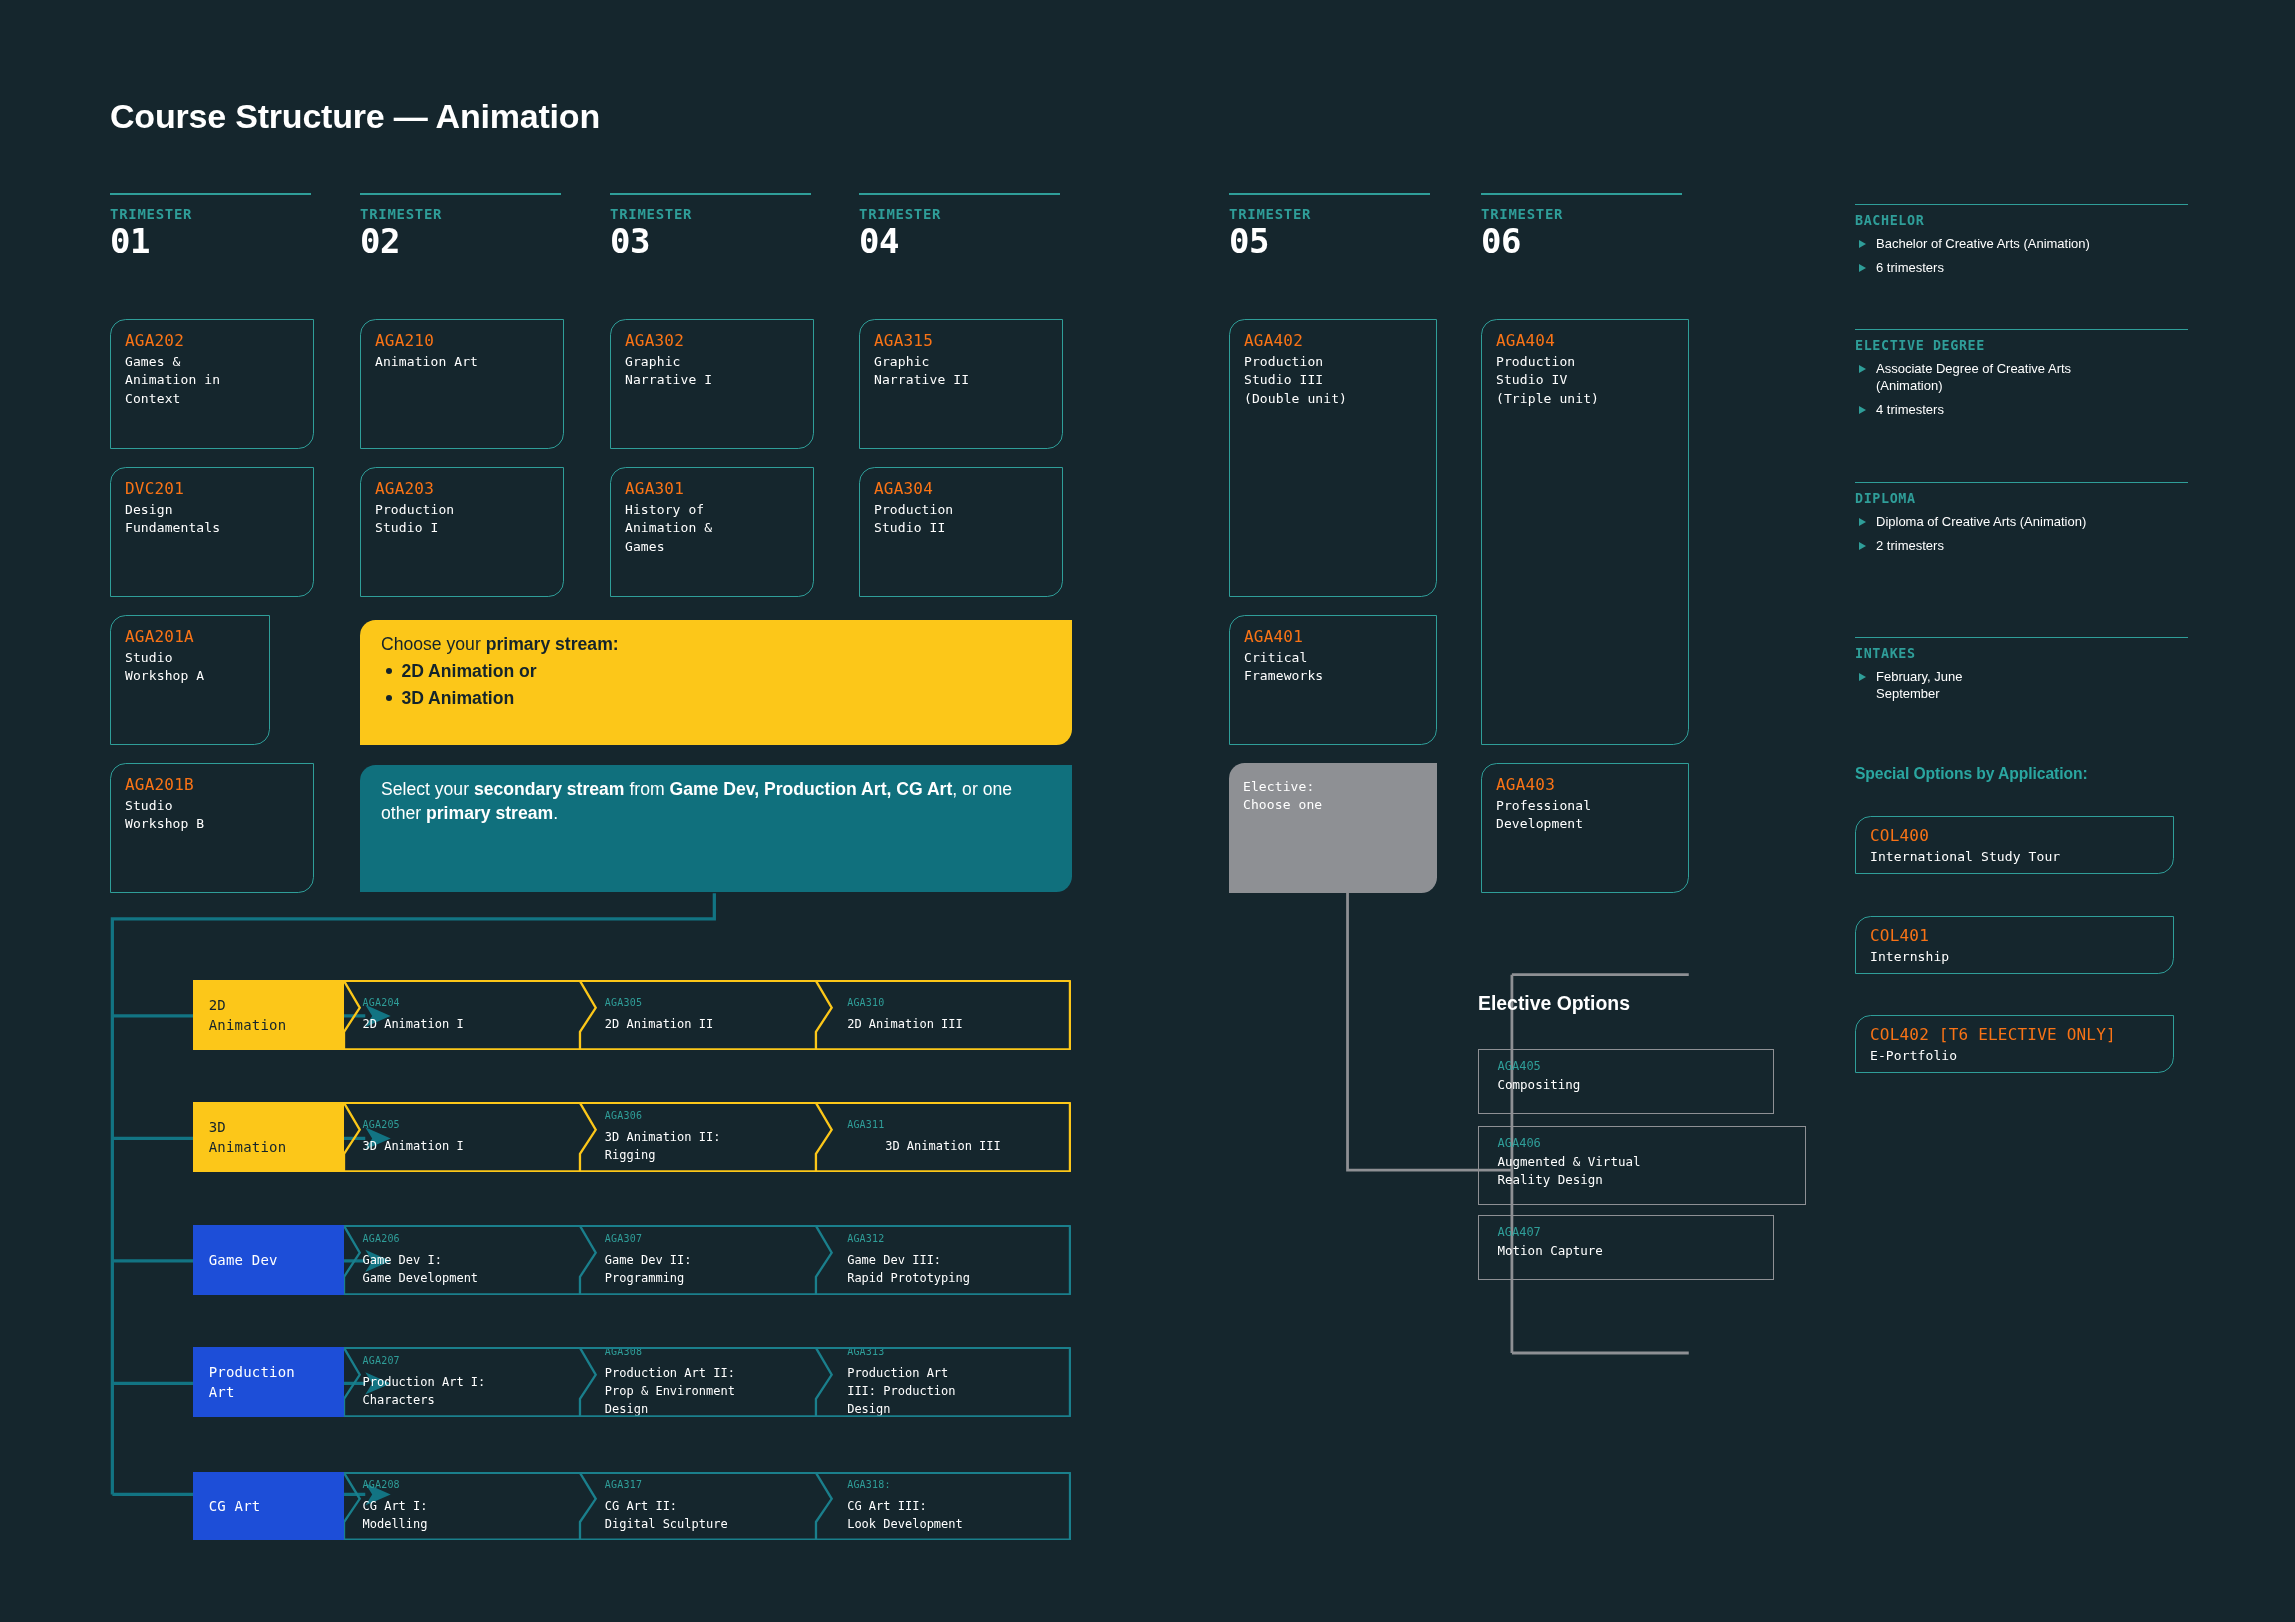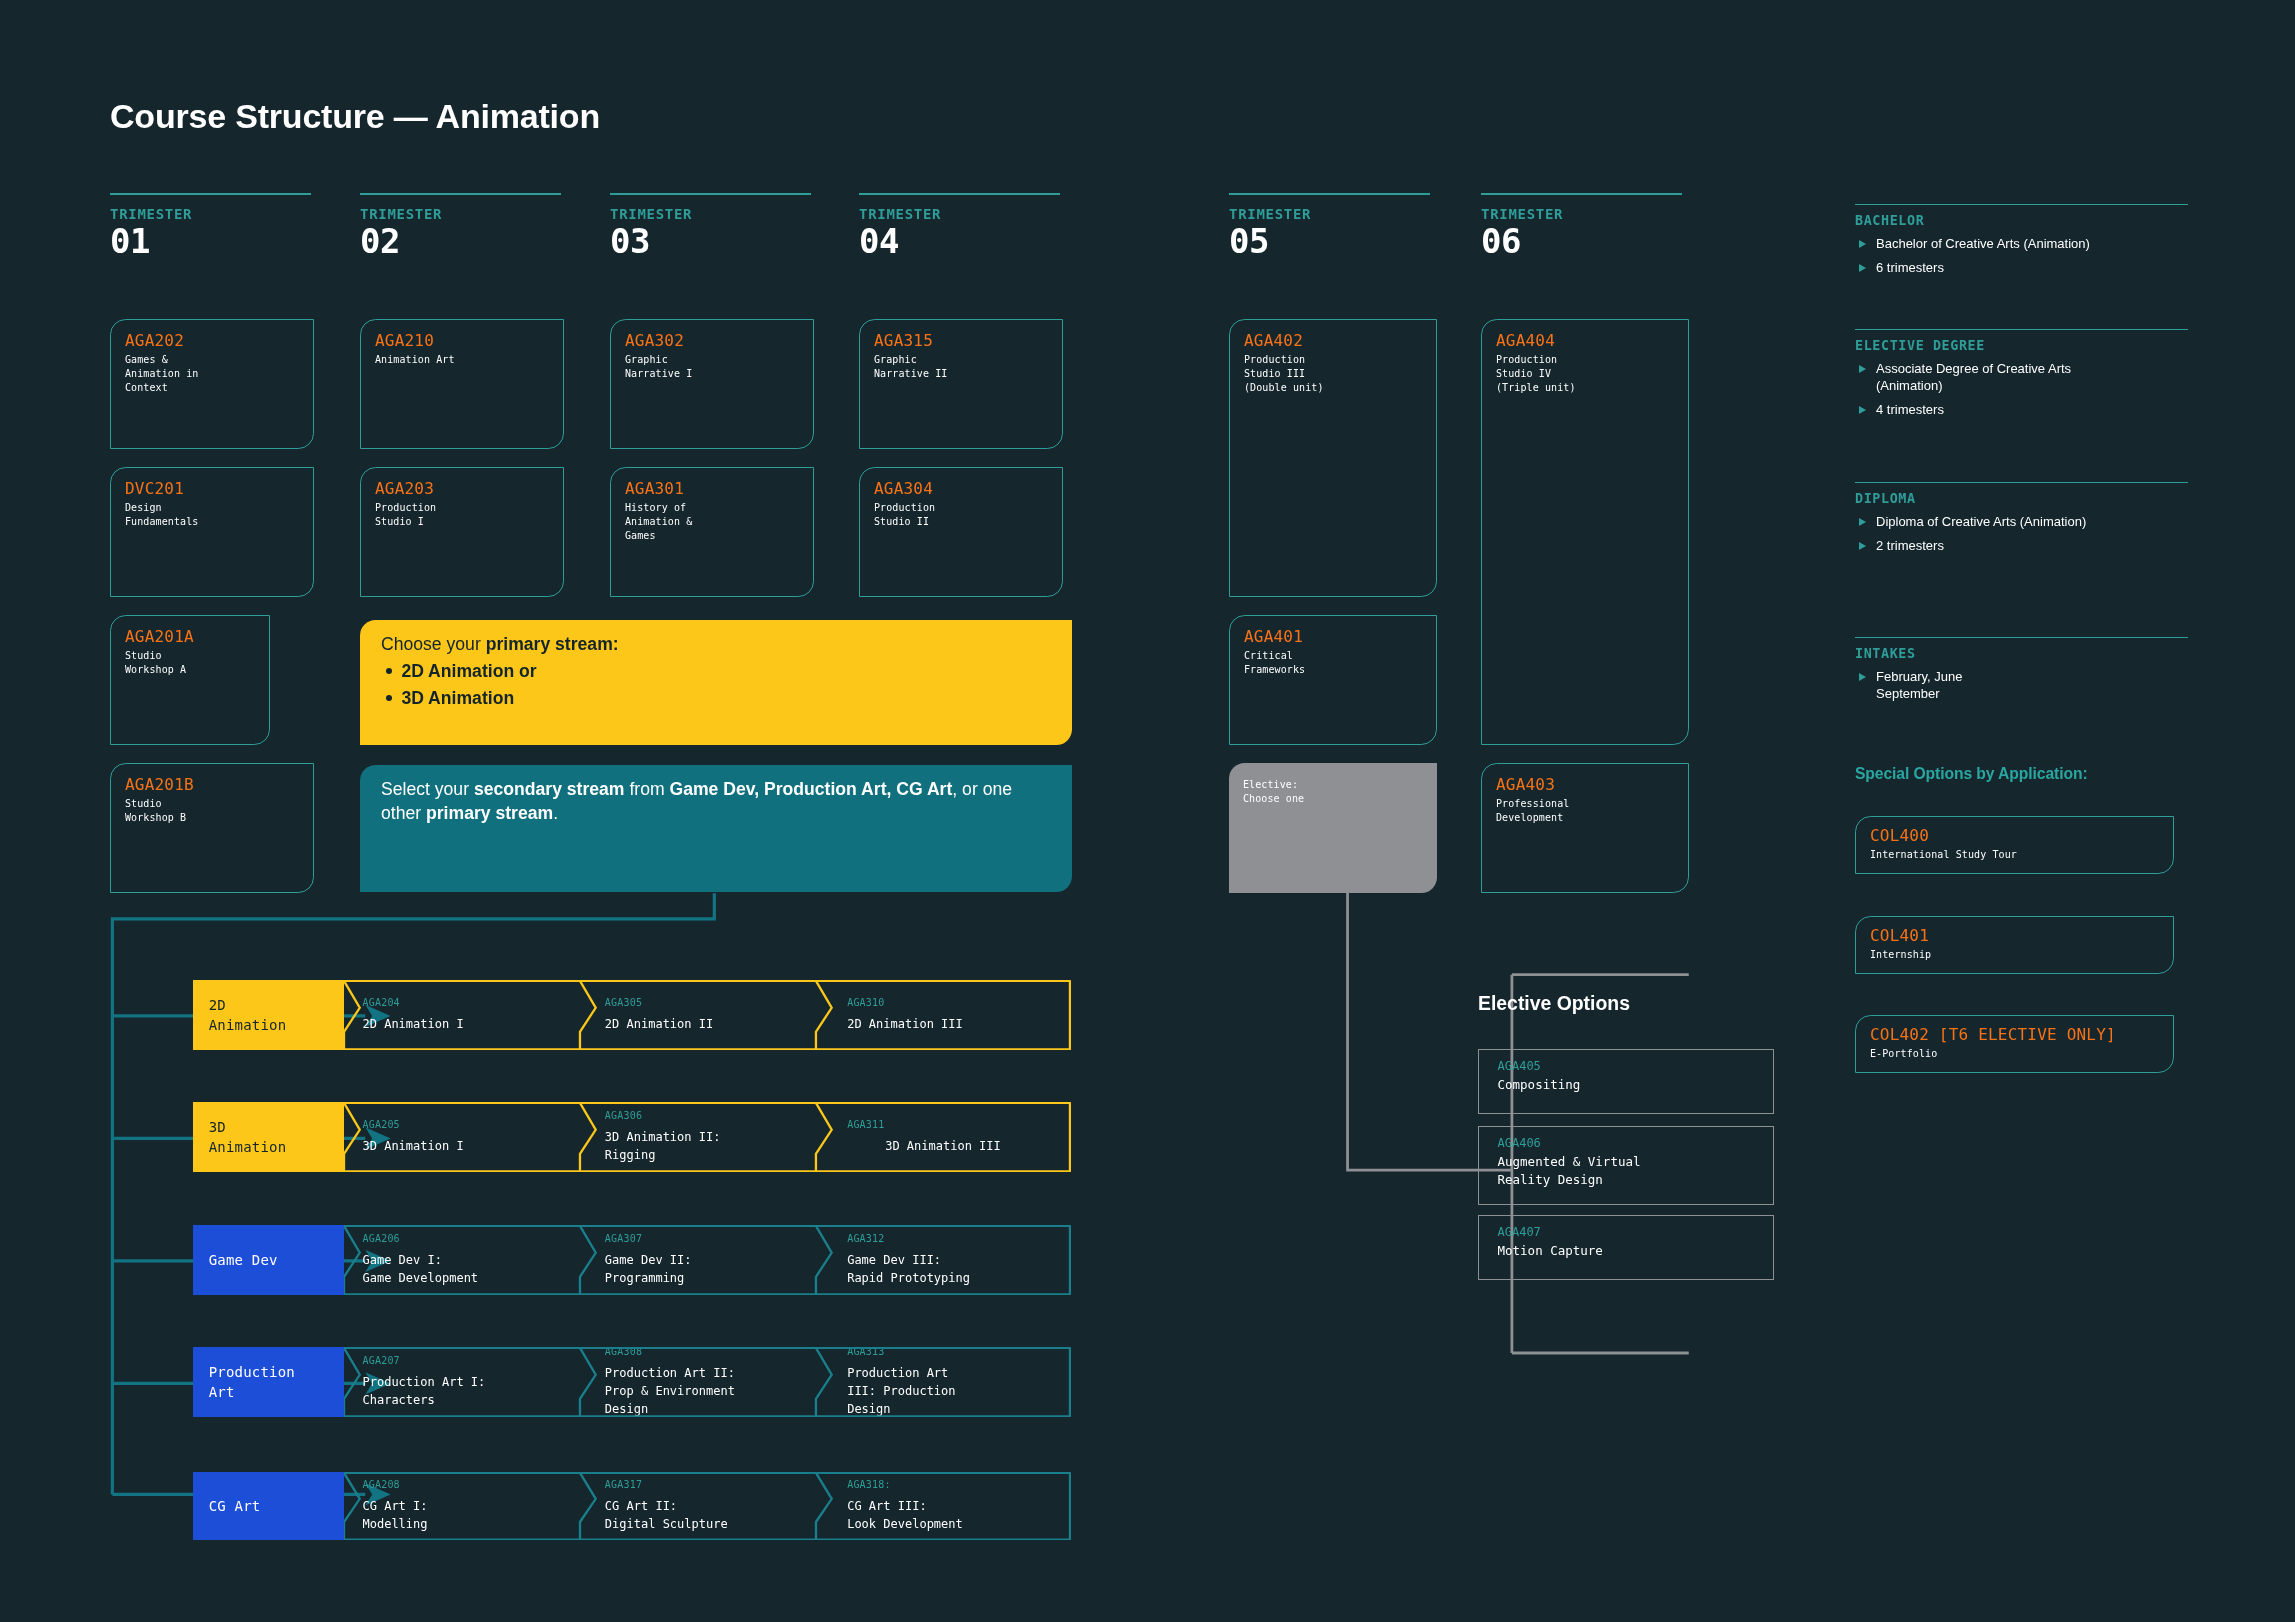--- a/index.html
+++ b/index.html
@@ -32,21 +32,21 @@
     letter-spacing:-0.5px;
   }
 
   
   .card{
     position:absolute;border:1.4px solid #2f9e99;
     border-radius:15.7px 0 15.7px 0;
     padding:10.2px 12px 0 14px;background:transparent;
   }
   .card .code{color:#f97316;font-size:16px;letter-spacing:0.2px;line-height:1.35;}
-  .card .name{color:#ffffff;font-size:10px;line-height:1.42;letter-spacing:0.1px;margin-top:0.9px;}
+  .card .name{color:#ffffff;font-size:13px;line-height:1.42;letter-spacing:0.1px;margin-top:0.9px;}
 
   .card.grey{background:#8e9094;border:none;border-radius:15.7px 0 15.7px 0;}
   .card.grey .name{color:#ffffff;}
 
   
   .callout{
     position:absolute;border-radius:15.7px 0 15.7px 0;
     padding:12px 18.5px 12px 21px;
     font-family:"Liberation Sans",sans-serif;
     font-size:17.6px;line-height:1.38;
@@ -421,21 +421,21 @@
       <path d="M408 1000 L790 1000"></path>
     </g>
   </svg>
 
   <div id="elective-heading" style="left:1478px;top:992px;">Elective Options</div>
 
   <div class="ecard" style="left:1478px;top:1049px;width:296px;height:65px;">
     <div class="code">AGA405</div>
     <div class="name" style="white-space:pre-line;">Compositing</div>
   </div>
-  <div class="ecard" style="left:1478px;top:1126px;width:296px;height:79px;">
+  <div class="ecard" style="left:1478px;top:1126px;width:328px;height:79px;">
     <div class="code">AGA406</div>
     <div class="name" style="white-space:pre-line;">Augmented &amp; Virtual
 Reality Design</div>
   </div>
   <div class="ecard" style="left:1478px;top:1215px;width:296px;height:65px;">
     <div class="code">AGA407</div>
     <div class="name" style="white-space:pre-line;">Motion Capture</div>
   </div>
 
   <div class="side-block" style="left:1855px;top:204px;">

